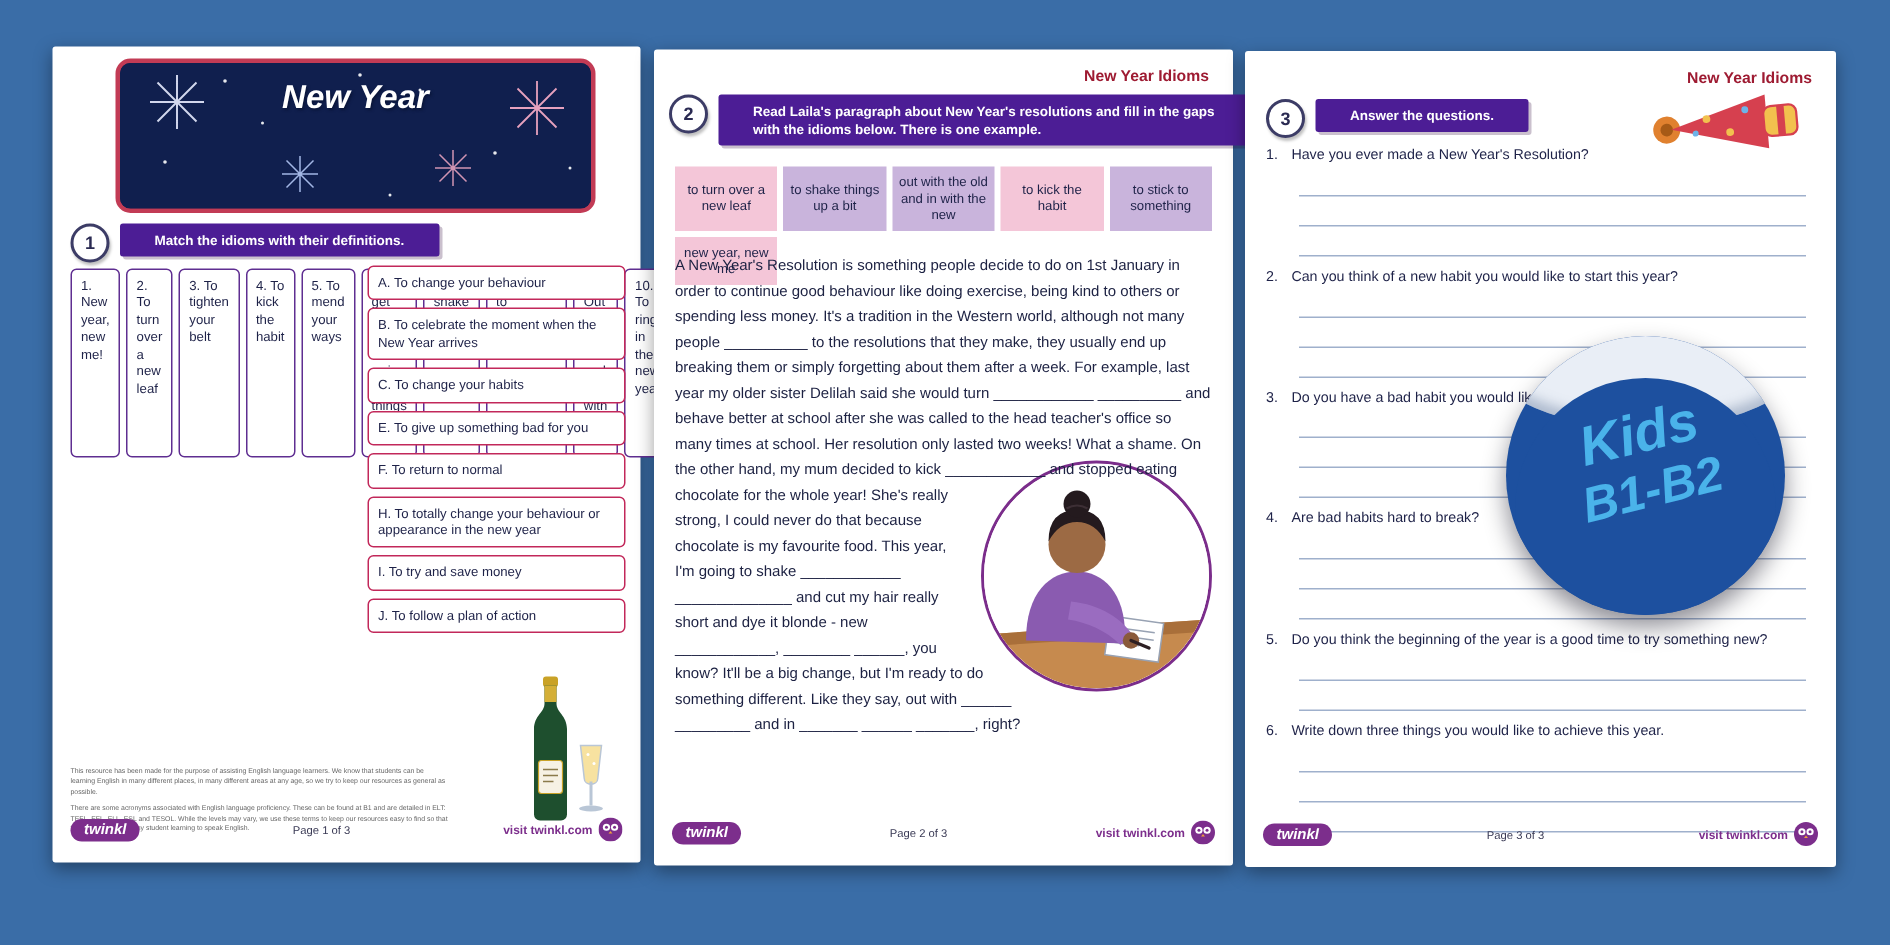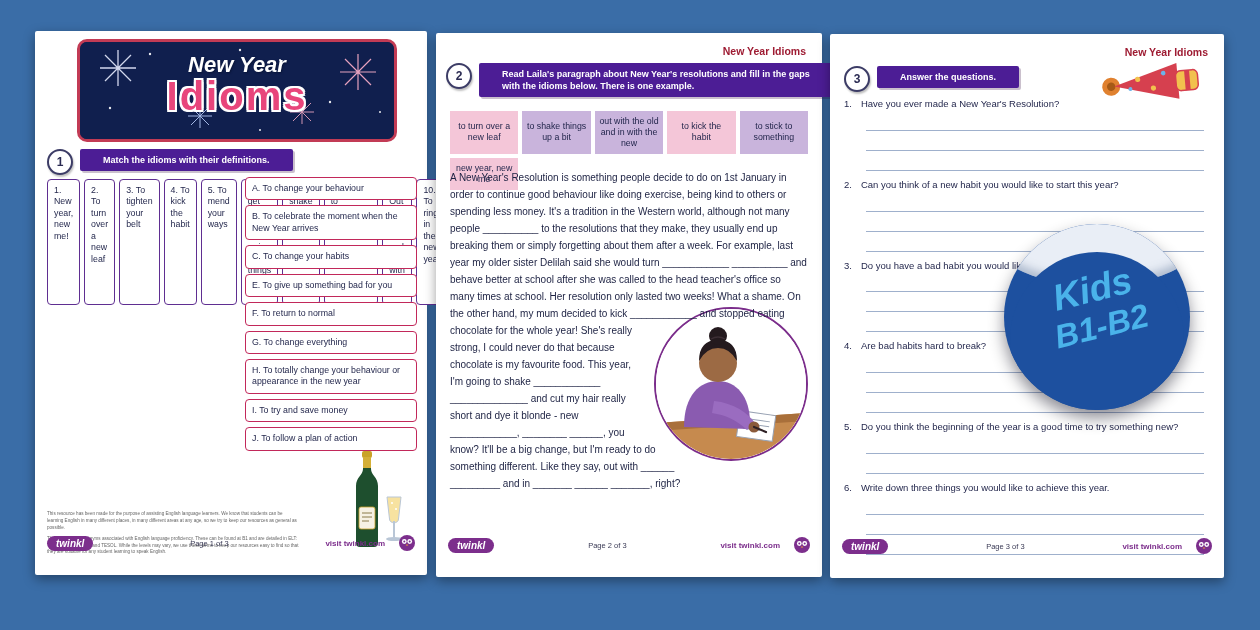--- a/index.html
+++ b/index.html
@@ -28,22 +28,22 @@
   .section-row{position:absolute;display:flex;align-items:flex-start;gap:7px;}
   .num-circle{flex:0 0 auto;width:22px;height:22px;border-radius:50%;background:#fff;
     border:2px solid #3c3c66;color:#2a2a52;font-weight:bold;font-size:12px;
     display:flex;align-items:center;justify-content:center;
     box-shadow:1px 2px 2px rgba(0,0,0,.25);}
   .banner{background:#4c1d95;color:#fff;font-size:9px;font-weight:bold;
     padding:5px 23px;border-radius:2px;line-height:1.35;
     box-shadow:2px 2px 0 rgba(45,5,55,.25);}
   .header-right{position:absolute;top:12px;right:16px;font-size:10.5px;
     font-weight:bold;color:#9e1b32;}
-  .footer{position:absolute;left:12px;right:12px;bottom:24px;display:flex;
-    align-items:center;gap:14px;}
+  .footer{position:absolute;left:12px;right:12px;bottom:14px;display:flex;
+    align-items:center;gap:4px;}
   .logo-pill{background:#7c2e8c;color:#fff;font-weight:bold;font-style:italic;
     font-size:10px;padding:2px 9px;border-radius:9px;}
   .page-label{flex:1;text-align:center;font-size:7.5px;color:#3a3a55;}
   .visit-label{font-size:8px;font-weight:bold;color:#7c2e8c;}
   .owl-icon{width:16px;height:16px;}
 
   
   .idiom-col{position:absolute;left:12px;top:148px;width:148px;display:flex;
     gap:4px;}
   .def-col{position:absolute;left:210px;top:146px;width:172px;display:flex;
@@ -122,21 +122,20 @@
             <circle cx="160" cy="8" r="1.2"></circle>
           <circle cx="200" cy="18" r="1"></circle>
             <circle cx="95" cy="40" r="1"></circle>
           <circle cx="250" cy="60" r="1.2"></circle>
             <circle cx="30" cy="66" r="1.2"></circle>
           <circle cx="300" cy="70" r="1"></circle>
             <circle cx="180" cy="88" r="1"></circle>
         </g>
       </svg>
       <div class="title-newyear">New Year</div>
-      <div class="title-idioms">Idioms</div>
     </div>
 
     <div class="section-row" style="left:12px;top:118px;">
       <div class="num-circle">1</div>
       <div class="banner">Match the idioms with their definitions.</div>
     </div>
 
     <div class="idiom-col">
       <div class="match-box">1. New year, new me!</div>
       <div class="match-box">2. To turn over a new leaf</div>
@@ -149,21 +148,20 @@
       <div class="match-box">9. Out with the old and in with the new</div>
       <div class="match-box">10. To ring in the new year</div>
     </div>
 
     <div class="def-col">
       <div class="match-box">A. To change your behaviour</div>
       <div class="match-box">B. To celebrate the moment when the New Year arrives</div>
       <div class="match-box">C. To change your habits</div>
       <div class="match-box">E. To give up something bad for you</div>
       <div class="match-box">F. To return to normal</div>
-      <div class="match-box">G. To change everything</div>
       <div class="match-box">H. To totally change your behaviour or appearance in the new year</div>
       <div class="match-box">I. To try and save money</div>
       <div class="match-box">J. To follow a plan of action</div>
     </div>
 
     <div class="fineprint">
       <div>This resource has been made for the purpose of assisting English language learners. We know that students can be learning English in many different places, in many different areas at any age, so we try to keep our resources as general as possible.</div>
       <div>There are some acronyms associated with English language proficiency. These can be found at B1 and are detailed in ELT: TEFL, EFL, ELL, ESL and TESOL. While the levels may vary, we use these terms to keep our resources easy to find so that they are suitable for any student learning to speak English.</div>
     </div>
 

